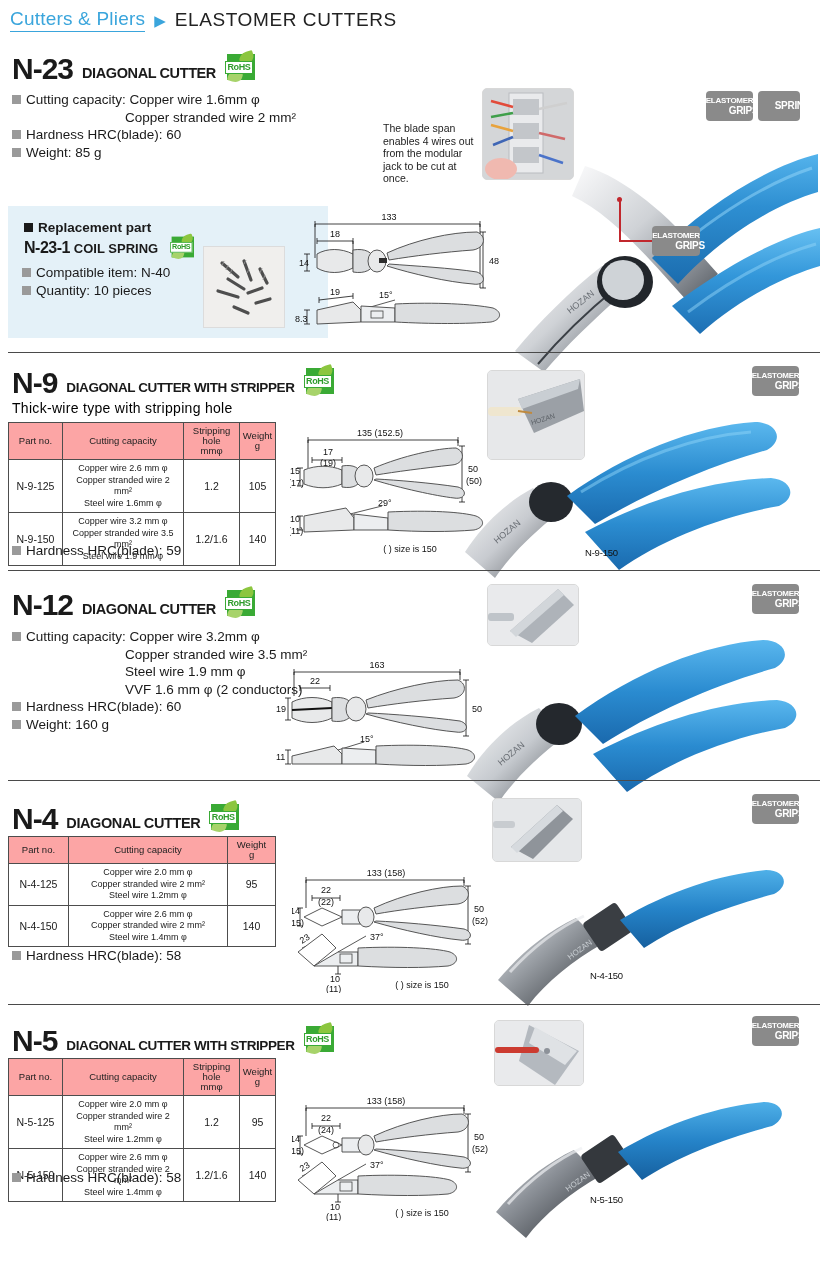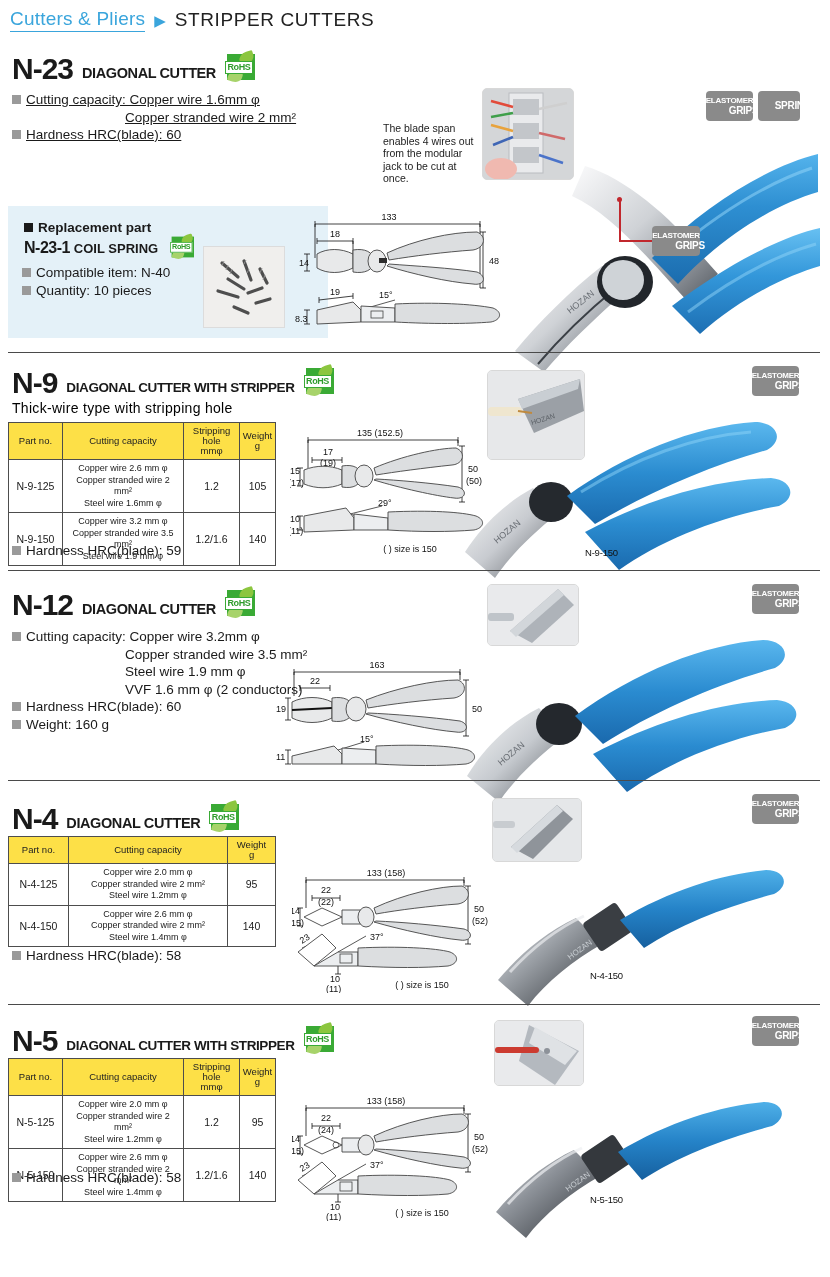--- a/index.html
+++ b/index.html
@@ -47,21 +47,21 @@
 
   
   .spec { font-size:13.5px; line-height:17.5px; display:flex; align-items:flex-start; gap:5px; }
   .bul { display:inline-block; width:9px; height:9px; background:#9a9a9a; margin-top:4px; flex:0 0 auto; }
   .spec-ind { padding-left:14px; font-size:13.5px; line-height:17.5px; }
   .subtitle { color:#000000; font-size:14px; letter-spacing:.3px; }
 
   
   table.spec-tbl { border-collapse:collapse; font-size:9px; }
   table.spec-tbl td, table.spec-tbl th { border:1px solid #4d4d4d; text-align:center; padding:1px 2px; }
-  table.spec-tbl th { background:#fde047; font-weight:normal; font-size:9.5px; line-height:10px; padding:3px 2px; color:#222; }
+  table.spec-tbl th { background:#fca5a5; font-weight:normal; font-size:9.5px; line-height:10px; padding:3px 2px; color:#222; }
   table.spec-tbl td.part { font-size:10.5px; white-space:nowrap; padding:0 4px; }
   table.spec-tbl td.cap { line-height:11.5px; padding:3px 4px; }
   table.spec-tbl td.num { font-size:10.5px; }
 
   
   .repl { position:absolute; background:#e4f1f8; }
   .repl-title { font-size:13.5px; font-weight:bold; display:flex; align-items:center; gap:5px;text-align:right;}
   .repl-title .bul { background:#1a1a1a; width:9px; height:9px; margin-top:0; }
   .repl-model { font-size:16px; font-weight:bold; letter-spacing:-.5px; }
   .repl-model .sm { font-size:13px; letter-spacing:0; }
@@ -94,46 +94,50 @@
   .prod { position:absolute; }
 </style>
 </head>
 <body>
 
 <div class="page">
 
   <div class="crumb">
     <span class="crumb-cat">Cutters &amp; Pliers</span>
     <span class="crumb-arrow">▶</span>
-    <span class="crumb-title">STRIPPER CUTTERS</span>
+    <span class="crumb-title">ELASTOMER CUTTERS</span>
   </div>
 
   <div class="sect" style="top:46px;">
 
     <div class="hdr" style="position:absolute; left:12px; top:6px;">
       <span class="model">N-23</span>
       <span class="mdesc">DIAGONAL CUTTER</span>
       <span class="rohs">
         <span class="sq"></span>
           <span class="leaf l1"></span>
           <span class="leaf l2"></span>
         <span class="box"></span>
         <span class="txt">RoHS</span>
       </span>
     </div>
 
-    <div style="position:absolute; left:12px; top:45px; width:330px;text-decoration:underline;">
+    <div style="position:absolute; left:12px; top:45px; width:330px;">
       <div class="spec">
         <span class="bul"></span>
         <span>Cutting capacity: Copper wire 1.6mm φ</span>
       </div>
       <div class="spec-ind" style="padding-left:113px;">Copper stranded wire 2 mm²</div>
       <div class="spec">
         <span class="bul"></span>
         <span>Hardness HRC(blade): 60</span>
+      </div>
+      <div class="spec">
+        <span class="bul"></span>
+        <span>Weight: 85 g</span>
       </div>
     </div>
 
     <div class="repl" style="left:8px; top:160px; width:320px; height:132px;">
       <div class="repl-title" style="position:absolute; left:16px; top:14px;">
         <span class="bul"></span>
         <span>Replacement part</span>
       </div>
       <div class="repl-model" style="position:absolute; left:16px; top:33px;">
         <span>N-23-1</span>

